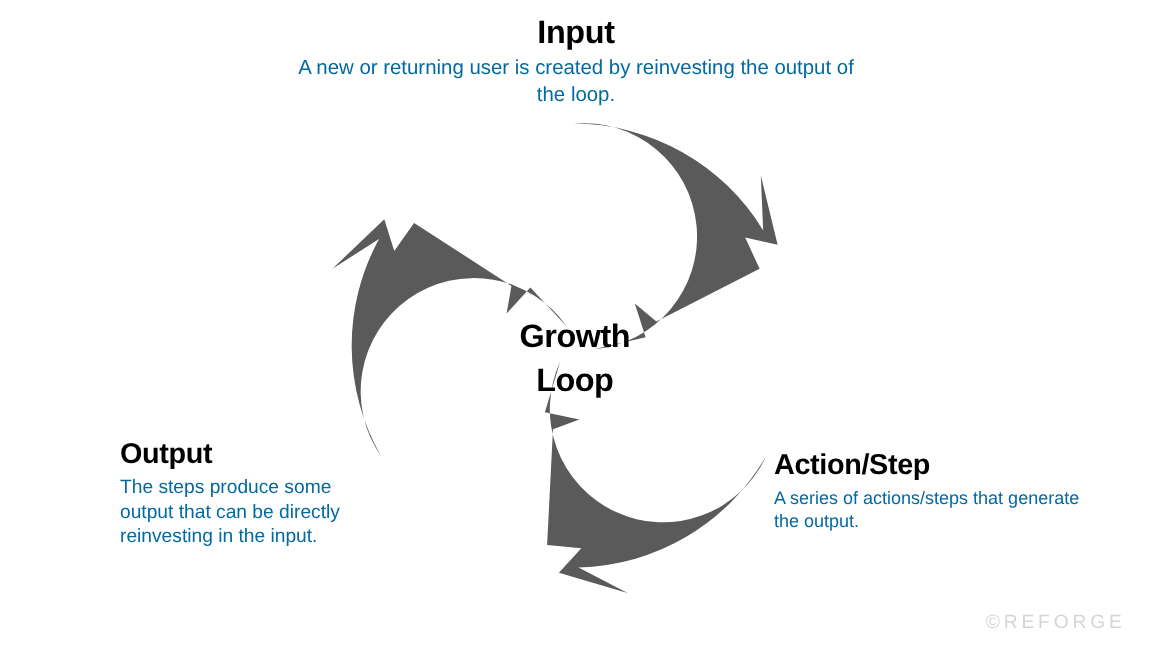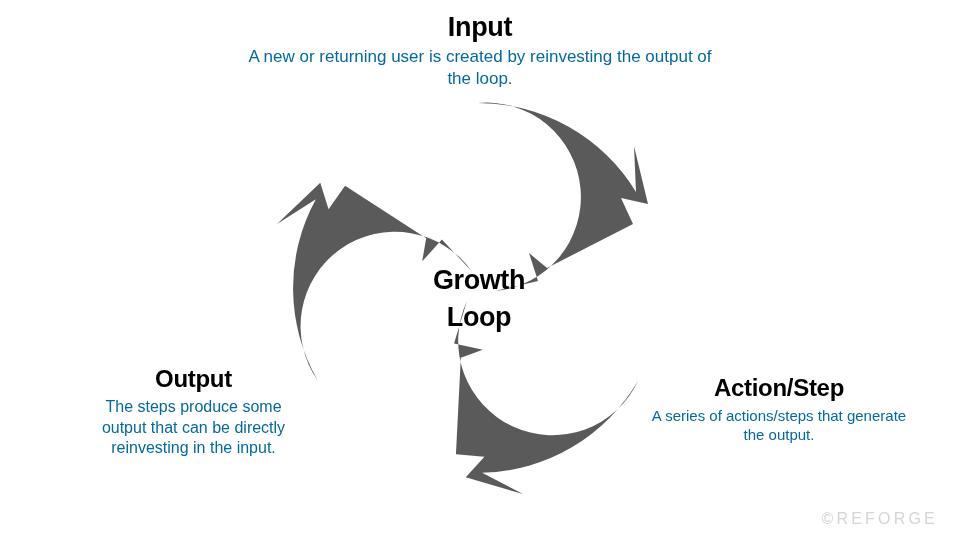--- a/index.html
+++ b/index.html
@@ -58,31 +58,31 @@
     text-align: center;
   }
   #callout-input .c-title { font-size: 27px; letter-spacing: -0.3px; }
   #callout-input .c-desc  { font-size: 17px; }
 
   
   #callout-action {
     left: 645px;
     top: 375px;
     width: 268px;
-    text-align: center;
+    text-align: left;
   }
   #callout-action .c-title { font-size: 24px; letter-spacing: -0.3px; }
   #callout-action .c-desc  { font-size: 15px; }
 
   
   #callout-output {
-    left: 86px;
+    left: 100px;
     top: 366px;
     width: 215px;
-    text-align: center;
+    text-align: left;
   }
   #callout-output .c-title { font-size: 24px; letter-spacing: -0.3px; }
   #callout-output .c-desc  { font-size: 16px; }
 
   
   #center-label {
     position: absolute;
     left: 388px;
     top: 262px;
     width: 182px;

